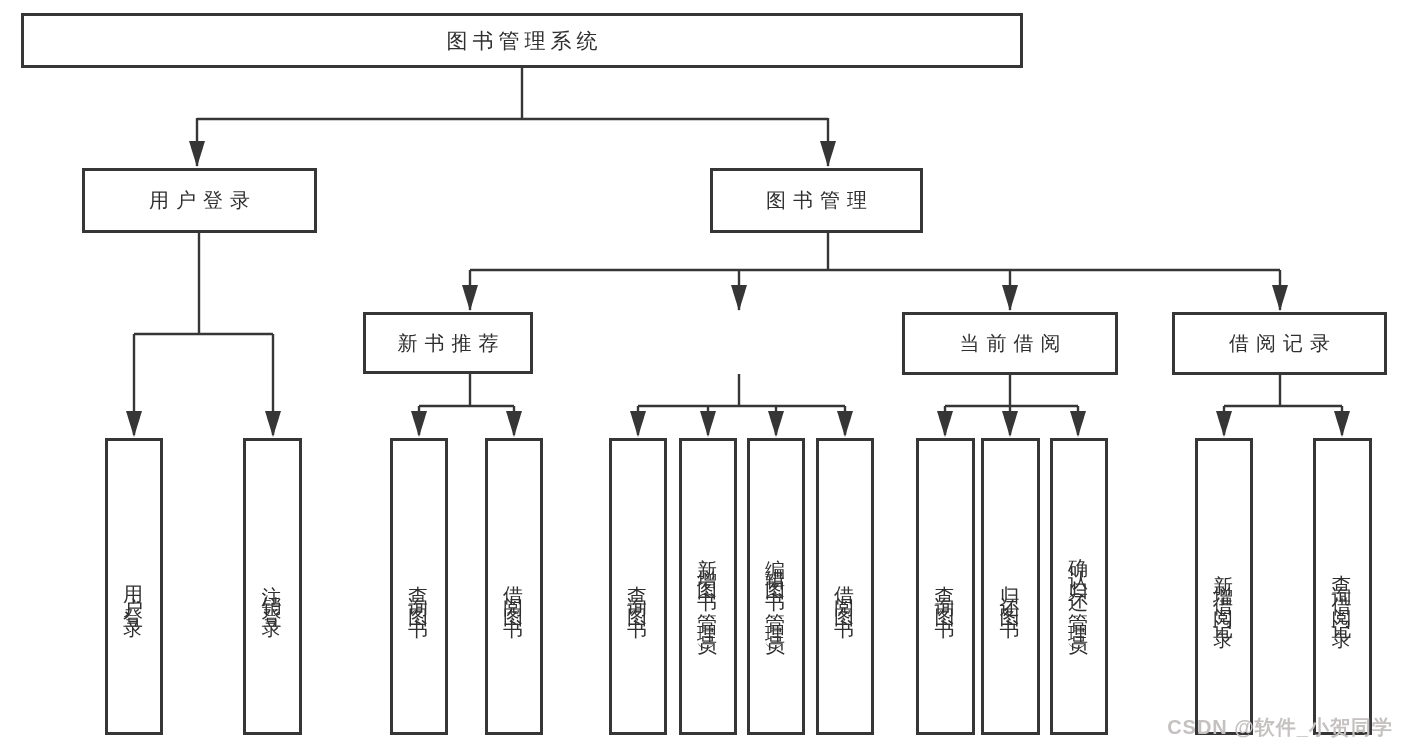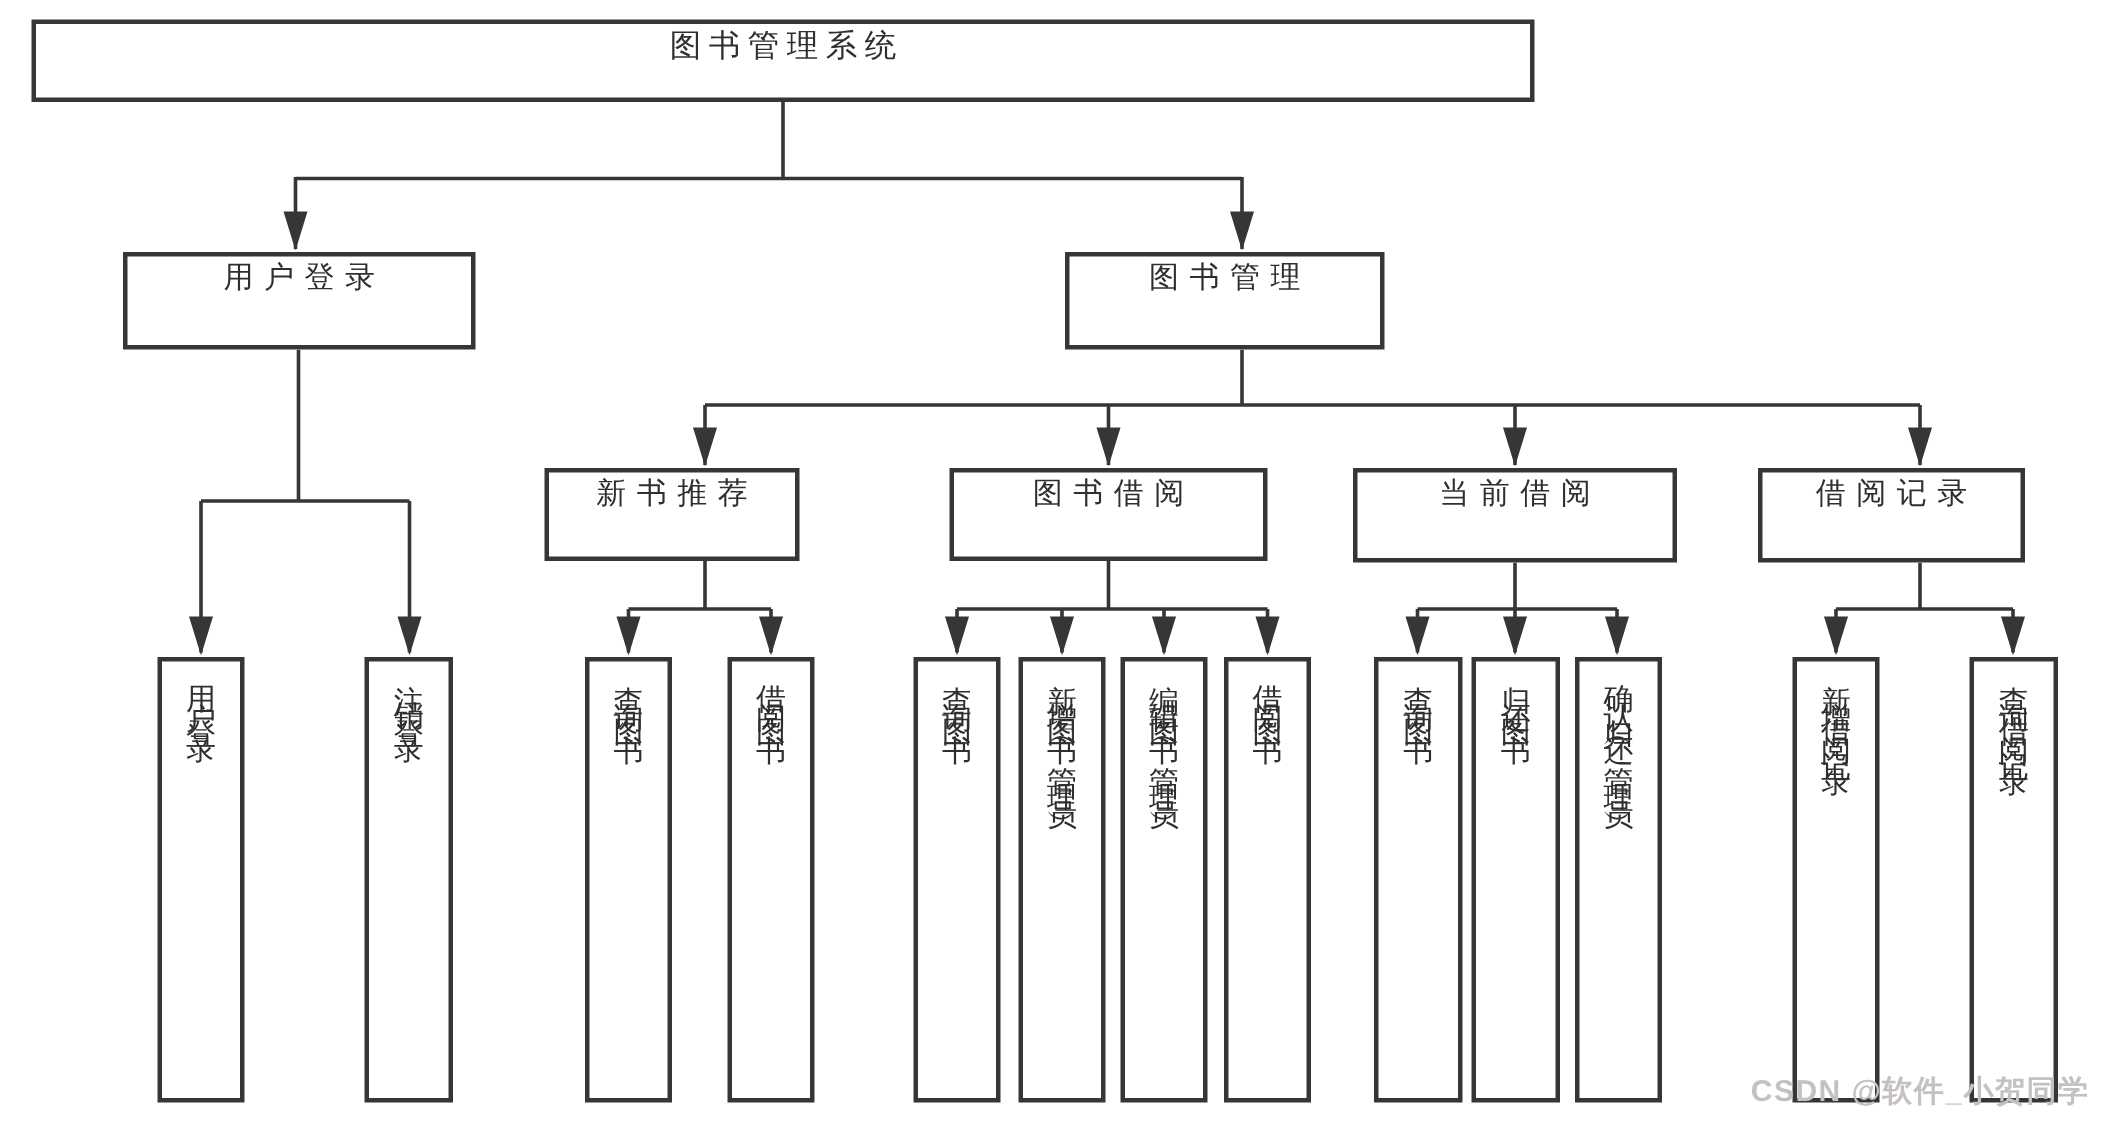--- a/index.html
+++ b/index.html
@@ -21,21 +21,21 @@
   .connector-layer path {
     stroke:var(--line,#363636);
     stroke-width:2.4;
     fill:none;
   }
   .connector-layer polygon { fill:var(--line,#363636); }
   .node {
     position:absolute;
     background:var(--box-background,#ffffff);
     border:3px solid var(--box-border,#363636);
-    display:flex; align-items:flex-start; justify-content:center;
+    display:flex; align-items:center; justify-content:center;
     color:var(--text,#2f2f2f);
   }
   .node.h .lbl {
     font-size:20px; letter-spacing:7px; margin-right:-7px;
     white-space:nowrap;
   }
   .node.root .lbl { font-size:21px; letter-spacing:5px; margin-right:-5px; }
   .node.v .lbl {
     writing-mode:vertical-rl;
     text-orientation:mixed;
@@ -95,27 +95,24 @@
   <div class="node h" style="left:82px;top:168px;width:235px;height:65px">
     <span class="lbl">用户登录</span>
   </div>
   <div class="node h" style="left:710px;top:168px;width:213px;height:65px">
     <span class="lbl">图书管理</span>
   </div>
 
   <div class="node h" style="left:363px;top:312px;width:170px;height:62px">
     <span class="lbl">新书推荐</span>
   </div>
-  <div class="node h" style="left:633px;top:312px;width:212px;height:62px">
-    <span class="lbl">图书借阅</span>
-  </div>
   <div class="node h" style="left:902px;top:312px;width:216px;height:63px">
     <span class="lbl">当前借阅</span>
   </div>
-  <div class="node h" style="left:1172px;top:312px;width:178px;height:63px">
+  <div class="node h" style="left:1172px;top:312px;width:215px;height:63px">
     <span class="lbl">借阅记录</span>
   </div>
 
   <div class="node v" style="left:105px;top:438px;width:58px;height:297px">
     <span class="lbl">用户登录</span>
   </div>
   <div class="node v" style="left:243px;top:438px;width:59px;height:297px">
     <span class="lbl">注销登录</span>
   </div>
 

